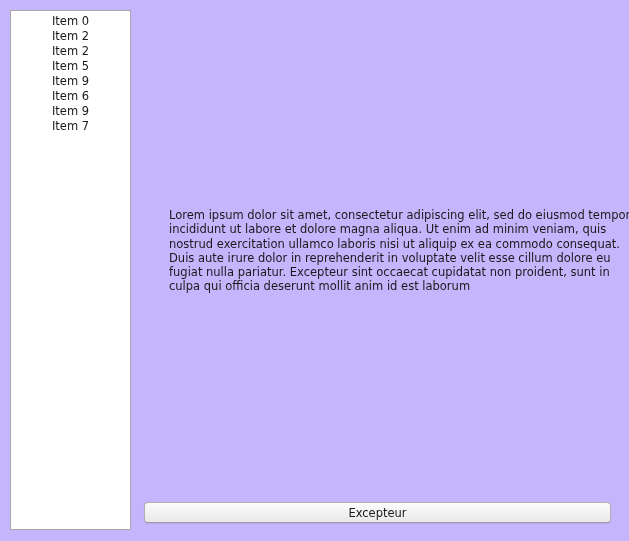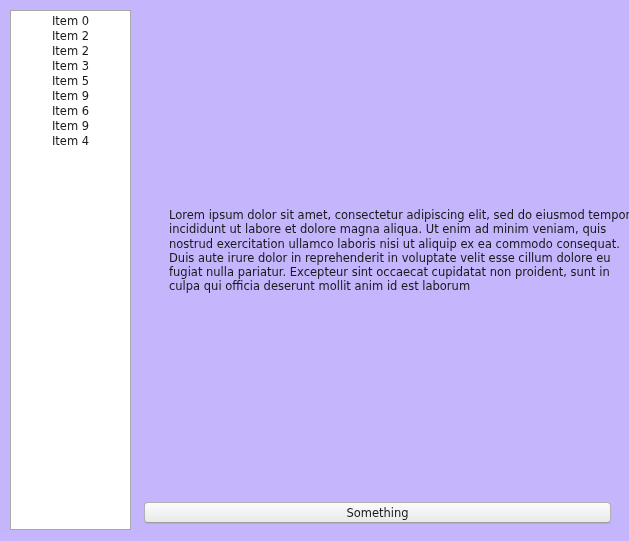--- a/index.html
+++ b/index.html
@@ -68,25 +68,24 @@
 </style>
 </head>
 <body>
 
 <div class="window">
 
   <div class="listbox">
     <div class="list-item">Item 0</div>
     <div class="list-item">Item 2</div>
     <div class="list-item">Item 2</div>
-    <div class="list-item">Item 3</div>
     <div class="list-item">Item 5</div>
     <div class="list-item">Item 9</div>
     <div class="list-item">Item 6</div>
     <div class="list-item">Item 9</div>
-    <div class="list-item">Item 4</div>
+    <div class="list-item">Item 7</div>
   </div>
 
   <div class="paragraph">Lorem ipsum dolor sit amet, consectetur adipiscing elit, sed do eiusmod tempor incididunt ut labore et dolore magna aliqua. Ut enim ad minim veniam, quis nostrud exercitation ullamco laboris nisi ut aliquip ex ea commodo consequat. Duis aute irure dolor in reprehenderit in voluptate velit esse cillum dolore eu fugiat nulla pariatur. Excepteur sint occaecat cupidatat non proident, sunt in culpa qui officia deserunt mollit anim id est laborum</div>
 
-  <button class="push-button">Something</button>
+  <button class="push-button">Excepteur</button>
 
 </div>
 
 </body></html>

